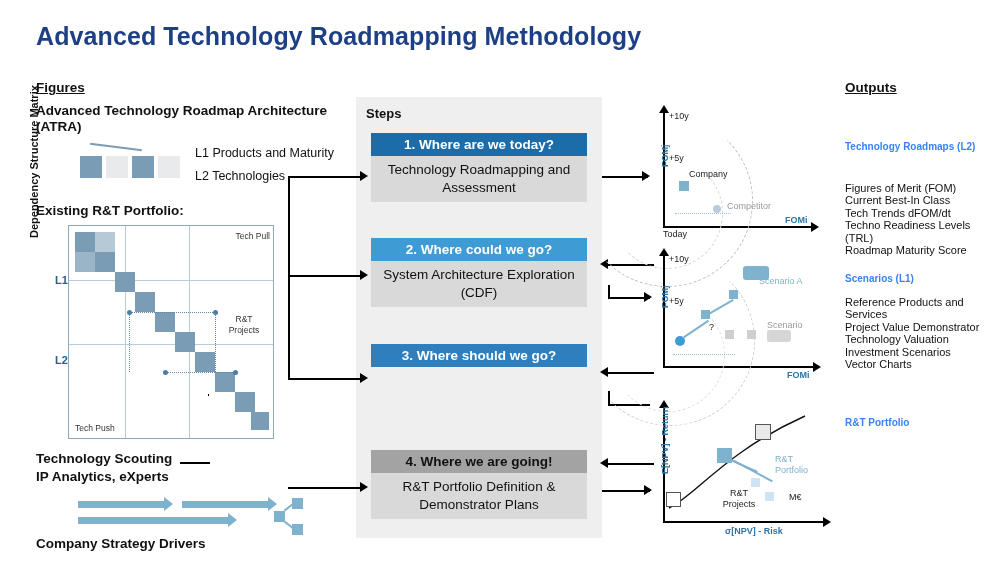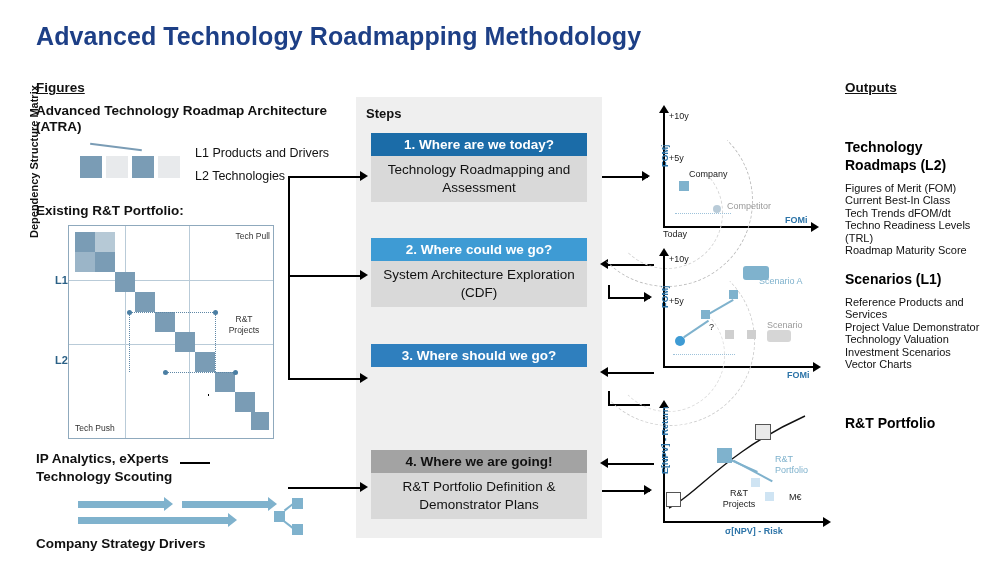--- a/index.html
+++ b/index.html
@@ -107,21 +107,21 @@
   .ax-rt{position:absolute;width:0;height:0;border-top:5px solid transparent;border-bottom:5px solid transparent;border-left:8px solid #000;}
   .axlabel{position:absolute;font-size:9px;font-weight:bold;color:#2d74a8;}
   .vlabel{position:absolute;font-size:9px;font-weight:bold;color:#2d74a8;transform:rotate(-90deg);transform-origin:0 0;white-space:nowrap;}
   .ctext{position:absolute;font-size:9px;color:#222;}
   .ctext.grey{color:#9a9a9a;}
   .ctext.blue{color:#7fb2cd;}
   .arc{position:absolute;border:1px dashed #bdbdbd;border-radius:50%;}
   .dotline{position:absolute;border-top:1px dotted #9dc2da;}
 
   
-  .out-h{position:absolute;font-size:14px;font-weight:bold;color:#000000;line-height:18px;}
+  .out-h{position:absolute;font-size:10px;font-weight:bold;color:#3b82f6;line-height:18px;}
   .out-b{position:absolute;font-size:11px;color:#111;line-height:12.4px;}
 
   .marker{position:absolute;}
 </style>
 </head>
 <body>
 
 <div class="root">
 
   <div class="title">Advanced Technology Roadmapping Methodology</div>
@@ -133,21 +133,21 @@
 
   <div class="atra-blocks">
     <div class="blk dark" style="left:0px;top:18px;"></div>
     <div class="blk light" style="left:26px;top:18px;"></div>
     <div class="blk dark" style="left:52px;top:18px;"></div>
     <div class="blk light" style="left:78px;top:18px;"></div>
     <div class="blk-line" style="left:10px;top:8px;width:52px;transform:rotate(7deg);"></div>
   </div>
 
   <div class="l1l2">
-    <div>L1 Products and Drivers</div>
+    <div>L1 Products and Maturity</div>
     <div>L2 Technologies</div>
   </div>
 
   <div class="inp-portfolio">Existing R&amp;T Portfolio:</div>
 
   <div class="dsm">
     <div class="gline" style="left:0;top:54px;width:204px;height:1px;"></div>
     <div class="gline" style="left:0;top:118px;width:204px;height:1px;"></div>
     <div class="gline" style="left:56px;top:0;width:1px;height:212px;"></div>
     <div class="gline" style="left:120px;top:0;width:1px;height:212px;"></div>
@@ -176,22 +176,22 @@
 
     <div class="dsm-label" style="right:3px;top:5px;">Tech Pull</div>
     <div class="dsm-label" style="left:6px;bottom:5px;">Tech Push</div>
     <div class="dsm-rt" style="right:8px;top:88px;width:42px;">R&amp;T<br>Projects</div>
     <div class="dsm-l" style="left:-14px;top:48px;">L1</div>
     <div class="dsm-l" style="left:-14px;top:128px;">L2</div>
   </div>
   <div class="dsm-axis">Dependency Structure Matrix</div>
 
   <div class="inp-scout">
+    <div>Technology Scouting</div>
     <div>IP Analytics, eXperts</div>
-    <div>Technology Scouting</div>
   </div>
 
   <div class="arrows-band">
     <div class="ar" style="left:0;top:4px;width:88px;"></div>
     <div class="ar-head" style="left:86px;top:0px;"></div>
     <div class="ar" style="left:104px;top:4px;width:88px;"></div>
     <div class="ar-head" style="left:190px;top:0px;"></div>
     <div class="ar" style="left:0;top:20px;width:152px;"></div>
     <div class="ar-head" style="left:150px;top:16px;"></div>
     <div class="sq" style="left:196px;top:14px;"></div>

